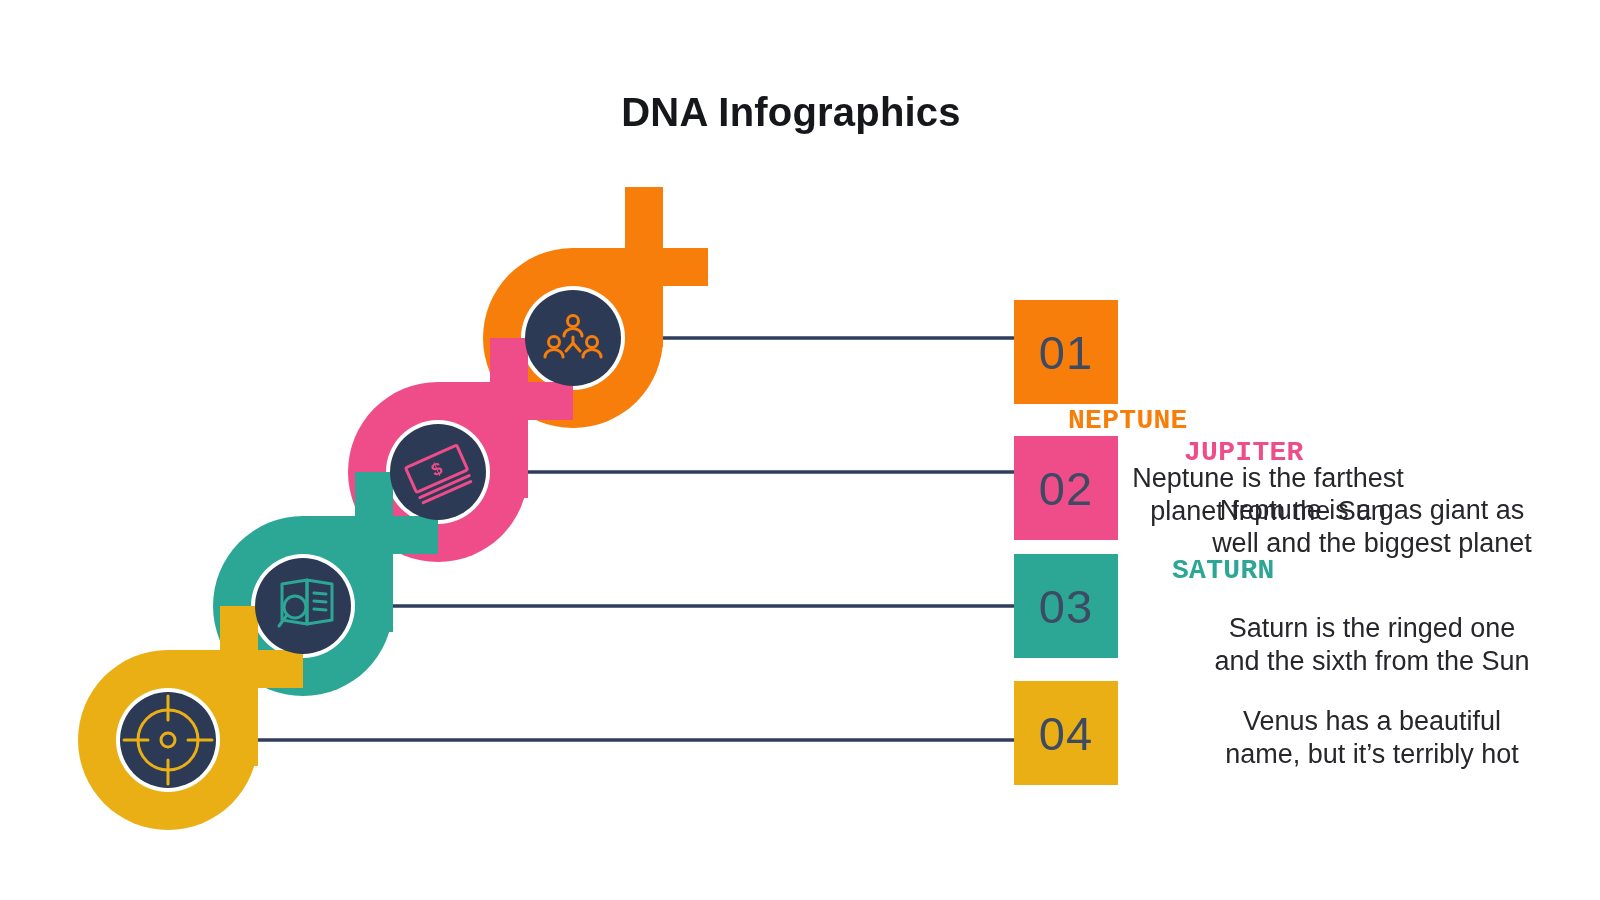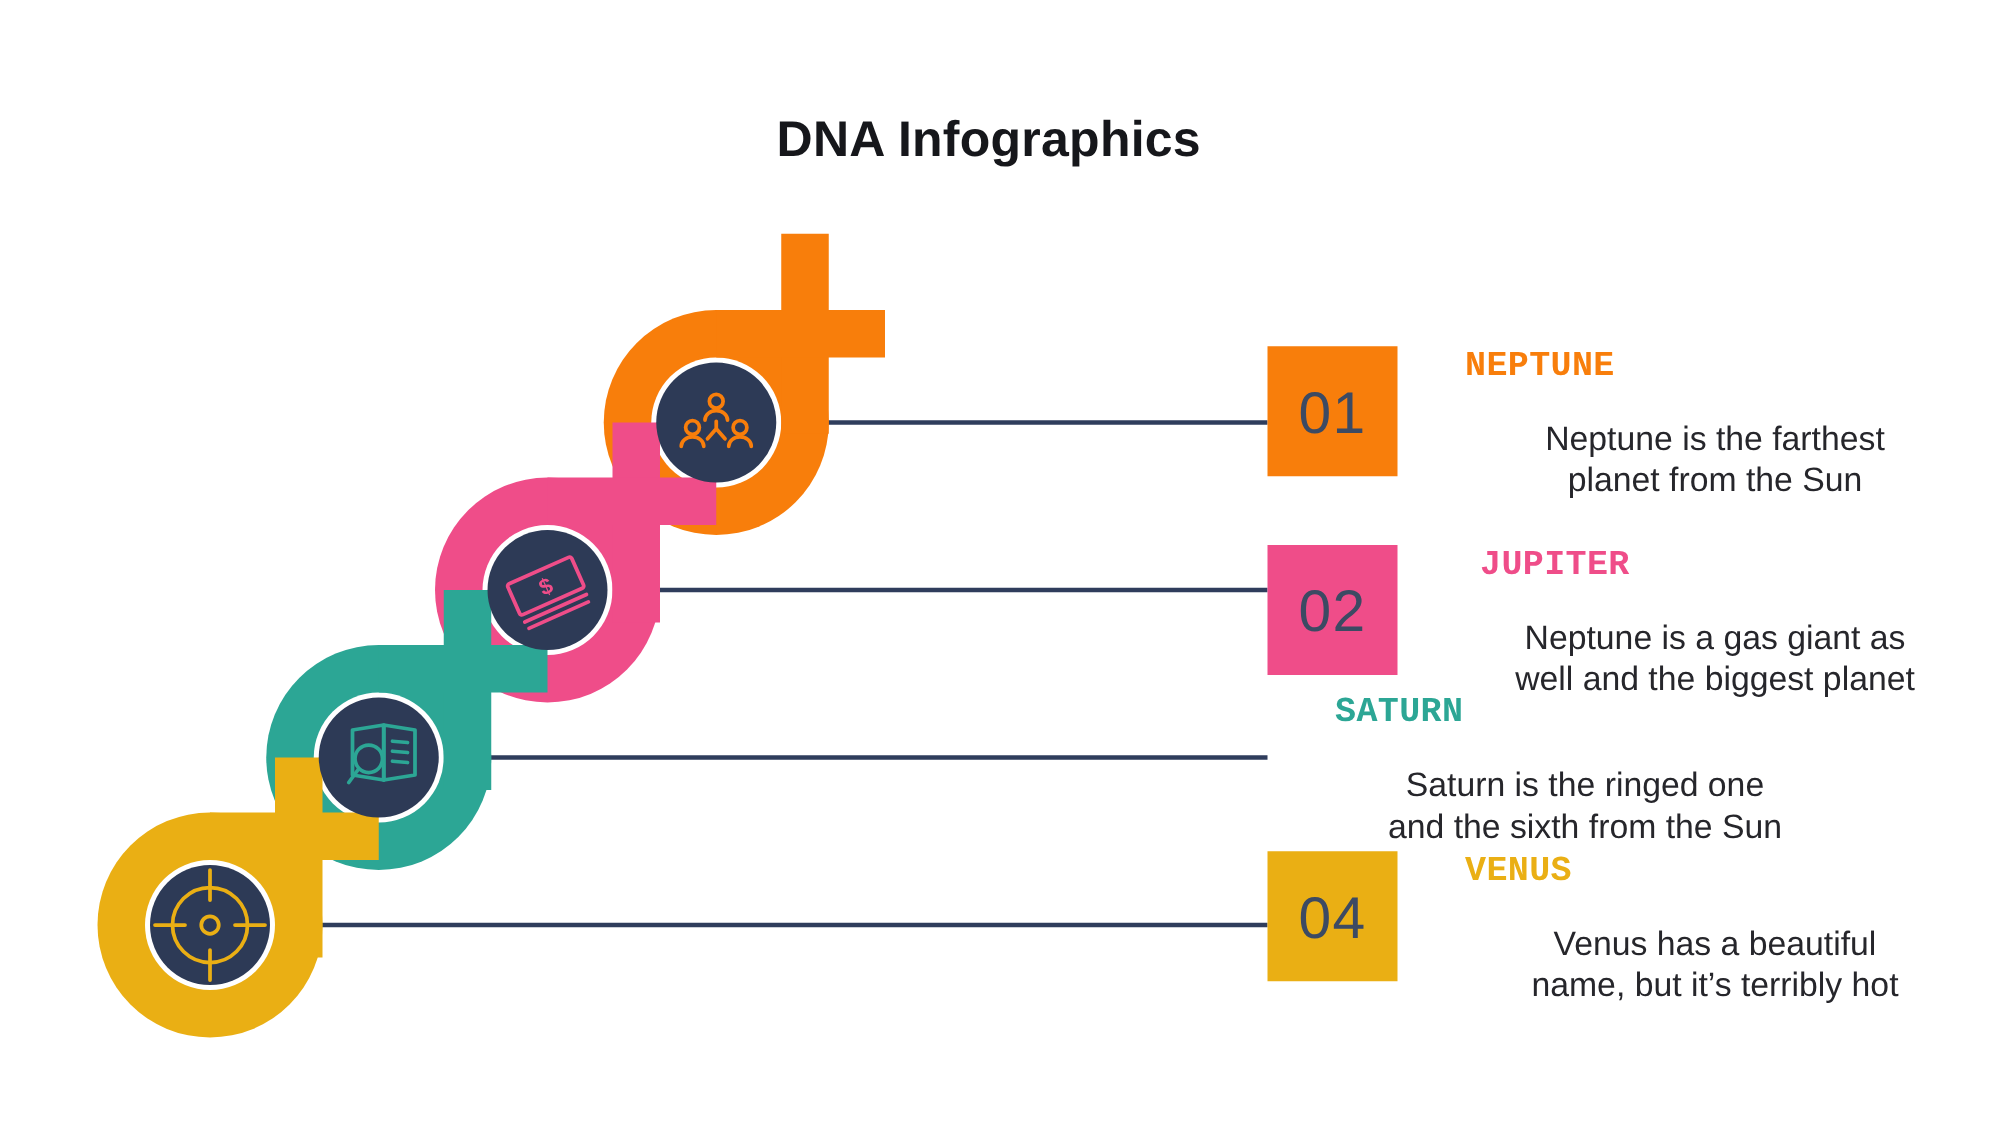--- a/index.html
+++ b/index.html
@@ -17,21 +17,21 @@
     text-align: center;
     font-size: 40px;
     font-weight: 700;
     letter-spacing: 0.2px;
     color: var(--c-title_text, #16171b);
   }
 
   .dna-svg { position: absolute; top: 0; left: 0; width: 1600px; height: 900px; }
 
   .info-row { position: absolute; left: 1014px; display: flex; align-items: flex-start; }
-  .row-1 { top: 277px; }
+  .row-1 { top: 300px; flex-direction: column; }
   .row-2 { top: 436px; }
   .row-3 { top: 554px; }
   .row-4 { top: 681px; }
 
   .num-square {
     width: 104px; height: 104px;
     flex: 0 0 104px;
     display: flex; align-items: center; justify-content: center;
   }
   .num-square .num {
@@ -169,31 +169,33 @@
       <span class="num">02</span>
     </div>
     <div class="row-text">
       <h2 class="hd-pink">JUPITER</h2>
       <p>Neptune is a gas giant as
 well and the biggest planet</p>
     </div>
   </div>
 
   <div class="info-row row-3">
+    <div class="num-square bg-teal">
+      <span class="num">03</span>
+    </div>
     <div class="row-text">
       <h2 class="hd-teal">SATURN</h2>
       <p>Saturn is the ringed one
 and the sixth from the Sun</p>
     </div>
   </div>
 
   <div class="info-row row-4">
     <div class="num-square bg-yellow">
       <span class="num">04</span>
     </div>
     <div class="row-text">
-      <h2 class="hd-yellow">VENUS</h2>
       <p>Venus has a beautiful
 name, but it’s terribly hot</p>
     </div>
   </div>
 
 </div>
 
 </body></html>

